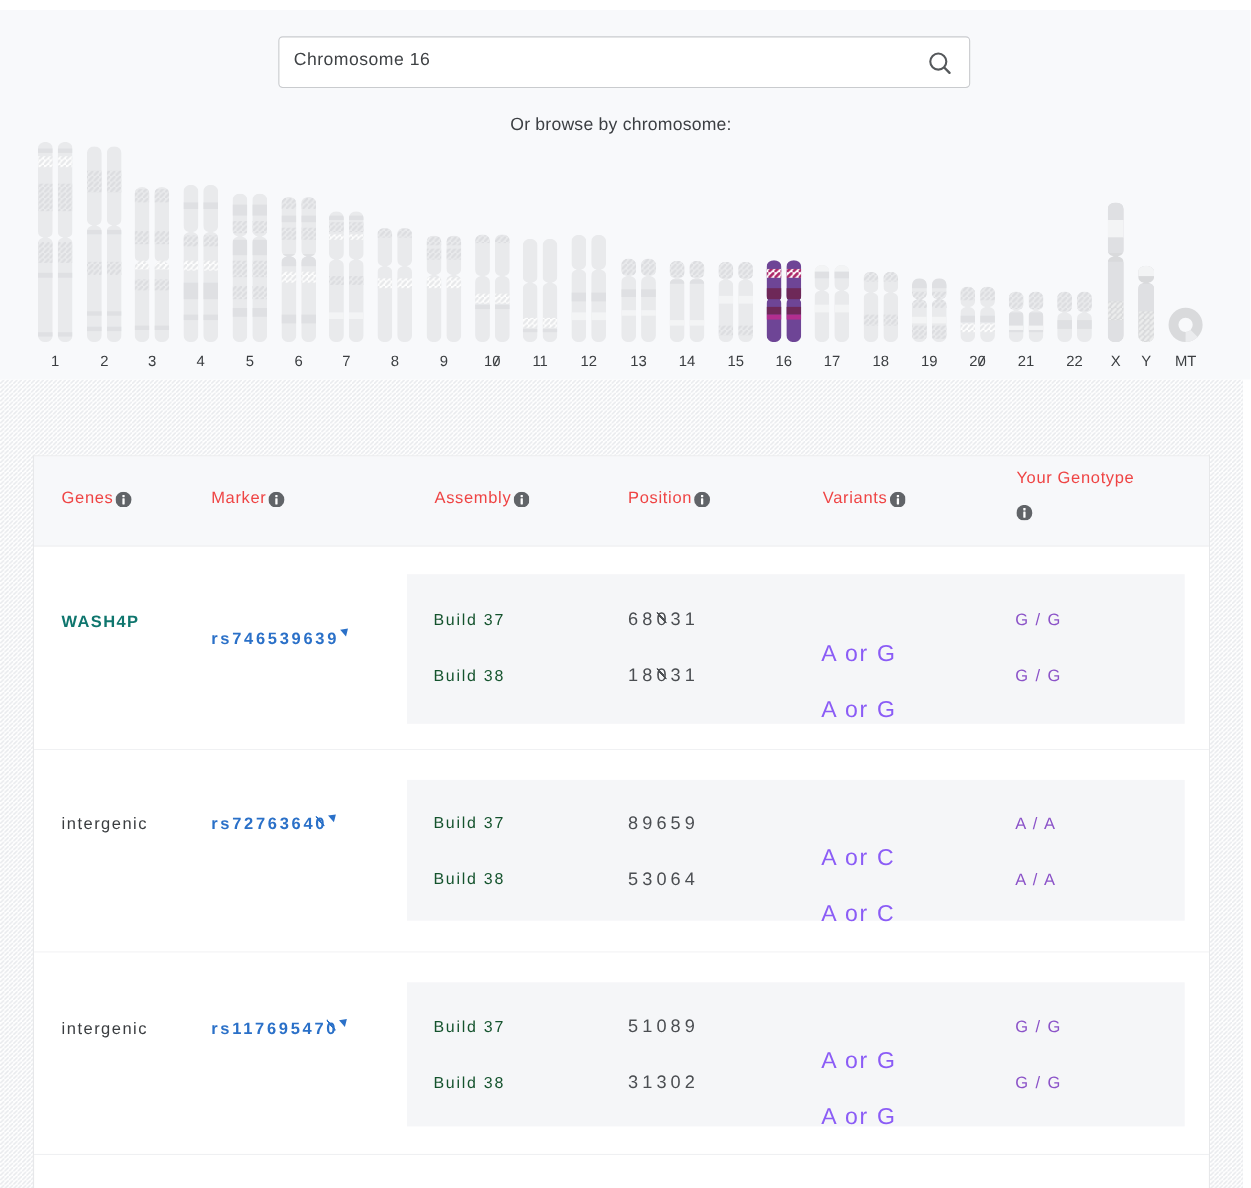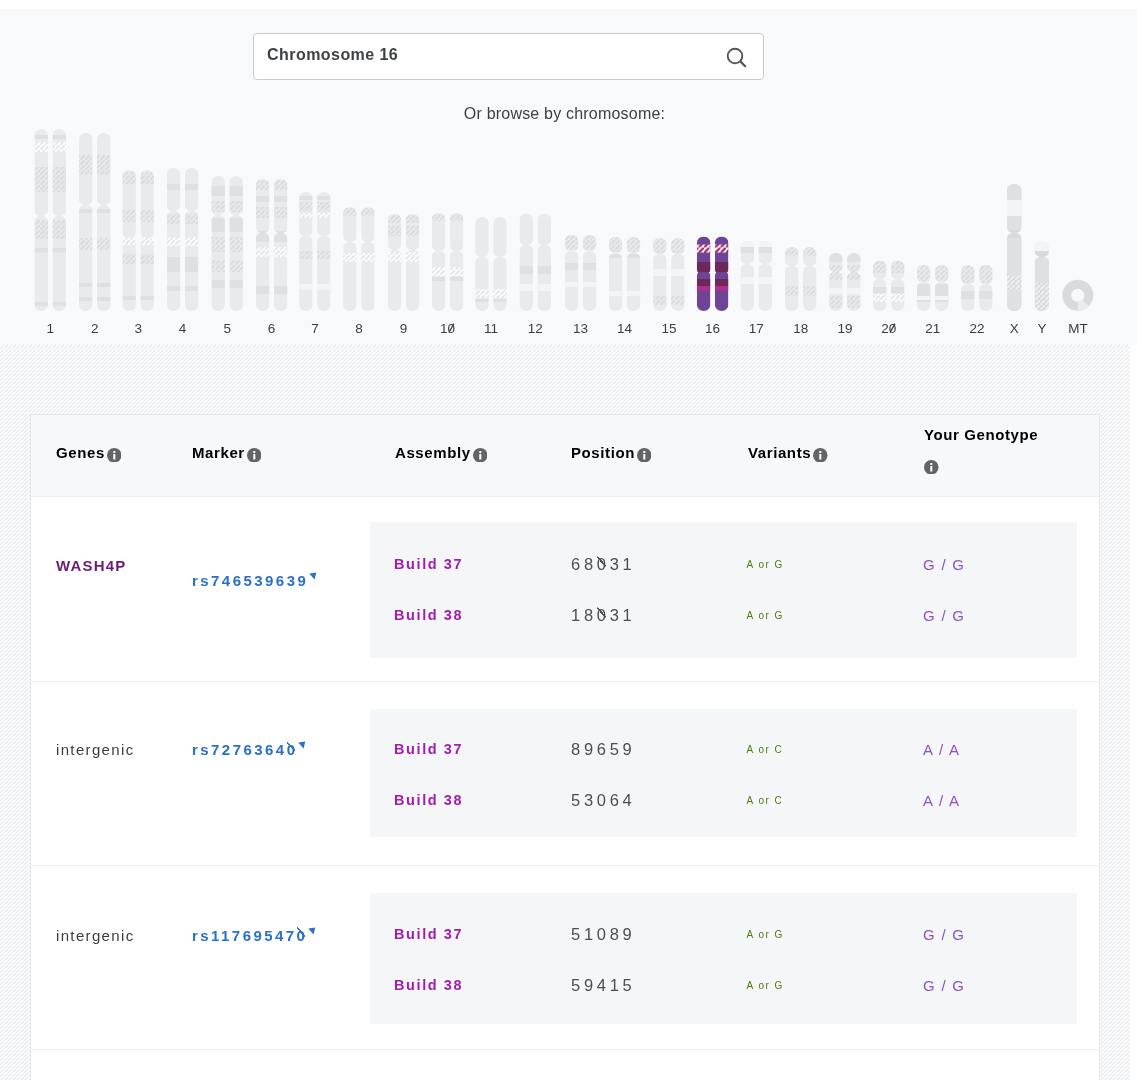--- a/index.html
+++ b/index.html
@@ -1,49 +1,49 @@
 <!DOCTYPE html>
 <html><head><meta charset="utf-8">
 <style>
 * { margin:0; padding:0; box-sizing:border-box; }
 html,body { width:1137px; height:1080px; overflow:hidden; background:#fff;
   font-family:"Liberation Sans", sans-serif; }
 .page { position:relative; width:1137px; height:1080px; }
 
 
 .hero { position:absolute; left:0; top:9px; width:1137px; height:336px; background:#f8f9fb; }
-.search { position:absolute; left:253px; top:33px; width:511px; height:47px; background:#fff;
-  border:1px solid #c9cbce; border-radius:4px;font-weight:bold; }
+.search { position:absolute; left:253px; top:33px; width:629px; height:47px; background:#fff;
+  border:1px solid #c9cbce; border-radius:4px; }
 .search .q { position:absolute; left:13px; top:12px; font-size:16px; letter-spacing:0.45px; color:#3f4245; }
 .search svg { position:absolute; right:14px; top:12px; }
 .browse { position:absolute; left:-4px; top:105px; width:1137px; text-align:center;
   font-size:16px; letter-spacing:0.2px; color:#3c3f43; }
 
 
 .hatch { position:absolute; left:0; top:345px; }
 
 
 .card { position:absolute; left:30px; top:414px; width:1070px; height:666px;
   background:#fff; border:1px solid #e7e8ea; border-bottom:none; }
 .thead { position:absolute; left:0; top:0; width:1068px; height:82px; background:#f7f8fa;
   border-bottom:1px solid #ebeced; }
-.th { position:absolute; font-weight:bold; font-size:15px; color:#000000; letter-spacing:0.6px; white-space:nowrap; }
+.th { position:absolute; font-weight:normal; font-size:15px; color:#ef4444; letter-spacing:0.6px; white-space:nowrap; }
 .th svg { margin-left:2px; }
 .trow { position:absolute; left:0; width:1068px; border-bottom:1px solid #eff0f2; background:#fff; }
 .cell-gene { position:absolute; left:25px; height:20px; line-height:20px; }
-.gene-link { font-weight:bold; font-size:15px; color:#701a75; letter-spacing:1.2px; }
+.gene-link { font-weight:bold; font-size:15px; color:#0f766e; letter-spacing:1.2px; }
 .gene-plain { font-size:15px; color:#3a3d40; letter-spacing:1.35px; }
 .cell-rs { position:absolute; left:161px; height:20px; line-height:20px; font-weight:bold;
   font-size:15px; color:#2a70c8; letter-spacing:2.45px; white-space:nowrap; }
 .gbox { position:absolute; left:339px; width:707px; background:#f5f6f8; }
 .sub { position:relative; height:51px; }
 .sub span { position:absolute; top:50%; transform:translateY(-50%); white-space:nowrap; }
-.bld { left:24px; font-weight:bold; font-size:14.5px; color:#a21caf; letter-spacing:1.6px; }
+.bld { left:24px; font-weight:normal; font-size:14.5px; color:#14532d; letter-spacing:1.6px; }
 .pos { left:201px; font-size:16.5px; color:#4b4e52; letter-spacing:3.7px; }
-.var { left:376.5px; font-size:10px; color:#4d7c0f; letter-spacing:1.5px; }
+.var { left:376.5px; font-size:21px; color:#8b5cf6; letter-spacing:1.5px;margin-top:31px; }
 .gt  { left:553px; font-size:15px; color:#8b52c8; letter-spacing:1.3px; }
 
 
 .z { font-style:normal; position:relative; display:inline-block; }
 .z::after { content:""; position:absolute; left:0.03em; top:0.11em; width:0.5em; height:0.64em;
   background:linear-gradient(to top right,transparent 44%,currentColor 44%,currentColor 56%,transparent 56%); }
 </style></head>
 <body>
 <div class="page">
   <div class="hero"></div>
@@ -693,19 +693,19 @@
           </svg></div>
   <div class="gbox" style="top:27px;height:131px;padding-top:15.5px">
     <div class="sub">
             <span class="bld">Build 37</span>
             <span class="pos">51089</span>
             <span class="var">A or G</span>
             <span class="gt">G / G</span>
           </div>
     <div class="sub">
             <span class="bld">Build 38</span>
-            <span class="pos">59415</span>
+            <span class="pos">31302</span>
             <span class="var">A or G</span>
             <span class="gt">G / G</span>
           </div>
   </div>
 </div>
   </div>
 </div>
 </body></html>

